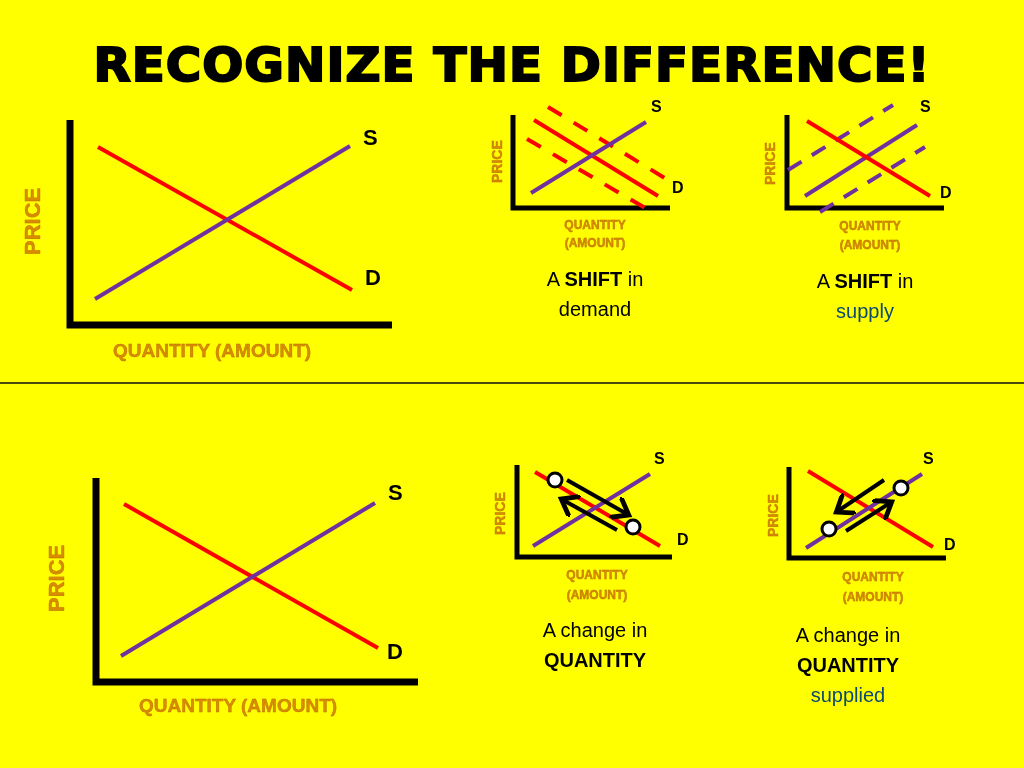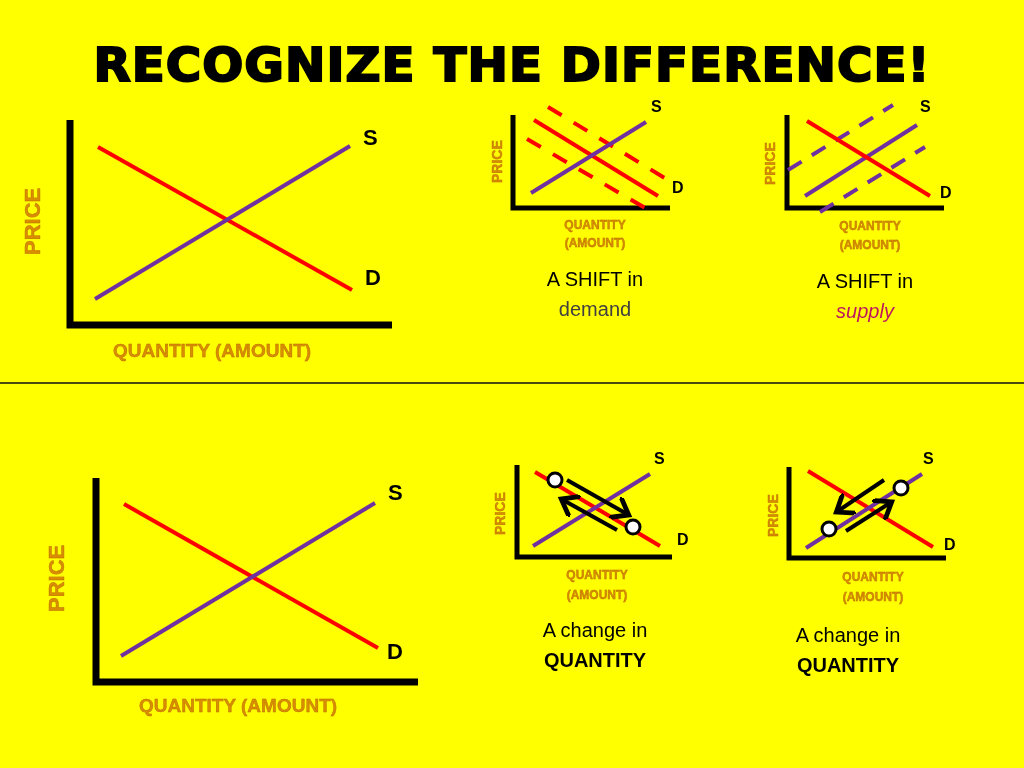--- a/index.html
+++ b/index.html
@@ -3,23 +3,23 @@
 <meta charset="utf-8">
 <style>
   html, body { margin:0; padding:0; }
   body { width:1024px; height:768px; background:#ffff00; position:relative; overflow:hidden; font-family:"Liberation Sans", sans-serif; }
   .title { position:absolute; left:0; width:1024px; top:38px; text-align:center; font-family:"DejaVu Sans", sans-serif; font-weight:900; font-size:46px; letter-spacing:1px; color:#000; transform:scaleX(1.05); -webkit-text-stroke:2px #000; }
   .divider { position:absolute; left:0; top:382px; width:1024px; height:2px; background:#4a4a10; }
   svg.canvas { position:absolute; left:0; top:0; }
   .axis-label { fill:#d98c00; font-family:"Liberation Sans", sans-serif; font-weight:bold; stroke:#b86e00; stroke-width:0.4; }
   .curve-label { fill:#000; font-family:"Liberation Sans", sans-serif; font-weight:bold; }
   .caption { position:absolute; text-align:center; font-family:"Liberation Sans", sans-serif; font-size:20px; line-height:30px; color:#000; }
-  .caption b { font-weight:normal;text-align:center; }
-  .red { color:#404040; }
-  .purple { color:#be185d;font-style:italic; }
+  .caption b { font-weight:bold;text-align:center; }
+  .red { color:#000000; }
+  .purple { color:#0c4a6e; }
 </style>
 </head>
 <body>
 
 <div class="title">RECOGNIZE THE DIFFERENCE!</div>
 <div class="divider"></div>
 
 <svg class="canvas" width="1024" height="768" viewBox="0 0 1024 768">
   <defs>
     <marker id="arrowhead" markerWidth="6" markerHeight="6" refX="3.5" refY="3" orient="auto" markerUnits="strokeWidth">
@@ -115,13 +115,14 @@
 </div>
 
 <div class="caption" style="left:510px; top:615px; width:170px;">
   <div>A change in</div>
   <div style="font-weight:bold;">QUANTITY</div>
 </div>
 
 <div class="caption" style="left:763px; top:620px; width:170px;">
   <div>A change in</div>
   <div style="font-weight:bold;">QUANTITY</div>
+  <div class="purple">supplied</div>
 </div>
 
 </body></html>

